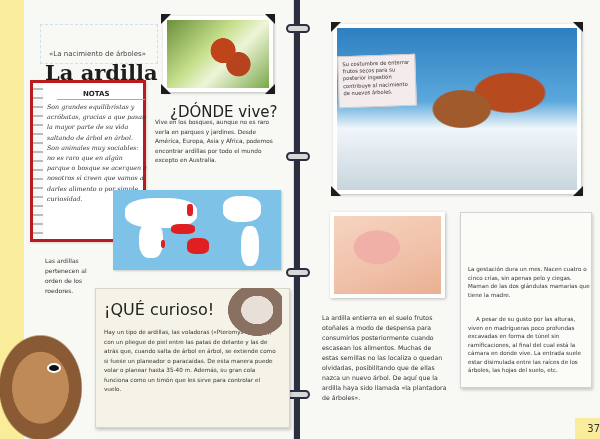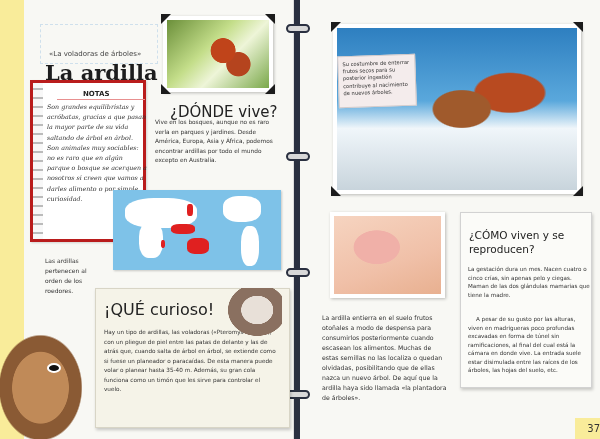--- a/index.html
+++ b/index.html
@@ -71,21 +71,21 @@
 <div class="page-left"></div>
 <div class="page-right"></div>
 <div class="spine"></div>
 <div class="ring" style="top:24px"></div>
 <div class="ring" style="top:152px"></div>
 <div class="ring" style="top:268px"></div>
 <div class="ring" style="top:390px"></div>
 
 <div class="title-box"></div>
 <div class="title">La ardilla</div>
-<div class="subtitle">«La voladoras de árboles»</div>
+<div class="subtitle">«La nacimiento de árboles»</div>
 
 <div class="notes">
   <div class="notes-title">NOTAS</div>
   <div class="notes-line"></div>
   <div class="notes-text">Son grandes equilibristas y acróbatas, gracias a que pasan la mayor parte de su vida saltando de árbol en árbol. Son animales muy sociables: no es raro que en algún parque o bosque se acerquen a nosotros si creen que vamos a darles alimento o por simple curiosidad.</div>
 </div>
 
 <div class="photo1">
   <div class="img"></div>
   <span class="corner c-tl"></span>
@@ -130,18 +130,17 @@
   <div class="sticky-text">Su costumbre de enterrar frutos secos para su posterior ingestión contribuye al nacimiento de nuevos árboles.</div>
 </div>
 
 <div class="photo3">
   <div class="img"></div>
 </div>
 
 <div class="suelo-text">La ardilla entierra en el suelo frutos otoñales a modo de despensa para consumirlos posteriormente cuando escasean los alimentos. Muchas de estas semillas no las localiza o quedan olvidadas, posibilitando que de ellas nazca un nuevo árbol. De aquí que la ardilla haya sido llamada «la plantadora de árboles».</div>
 
 <div class="como">
-  <div class="como-title">¿CÓMO viven y se reproducen?</div>
   <div class="como-text1">La gestación dura un mes. Nacen cuatro o cinco crías, sin apenas pelo y ciegas. Maman de las dos glándulas mamarias que tiene la madre.</div>
   <div class="como-text2">A pesar de su gusto por las alturas, viven en madrigueras poco profundas excavadas en forma de túnel sin ramificaciones, al final del cual está la cámara en donde vive. La entrada suele estar disimulada entre las raíces de los árboles, las hojas del suelo, etc.</div>
 </div>
 
 <div class="page-num">37</div>
 
 </body></html>

